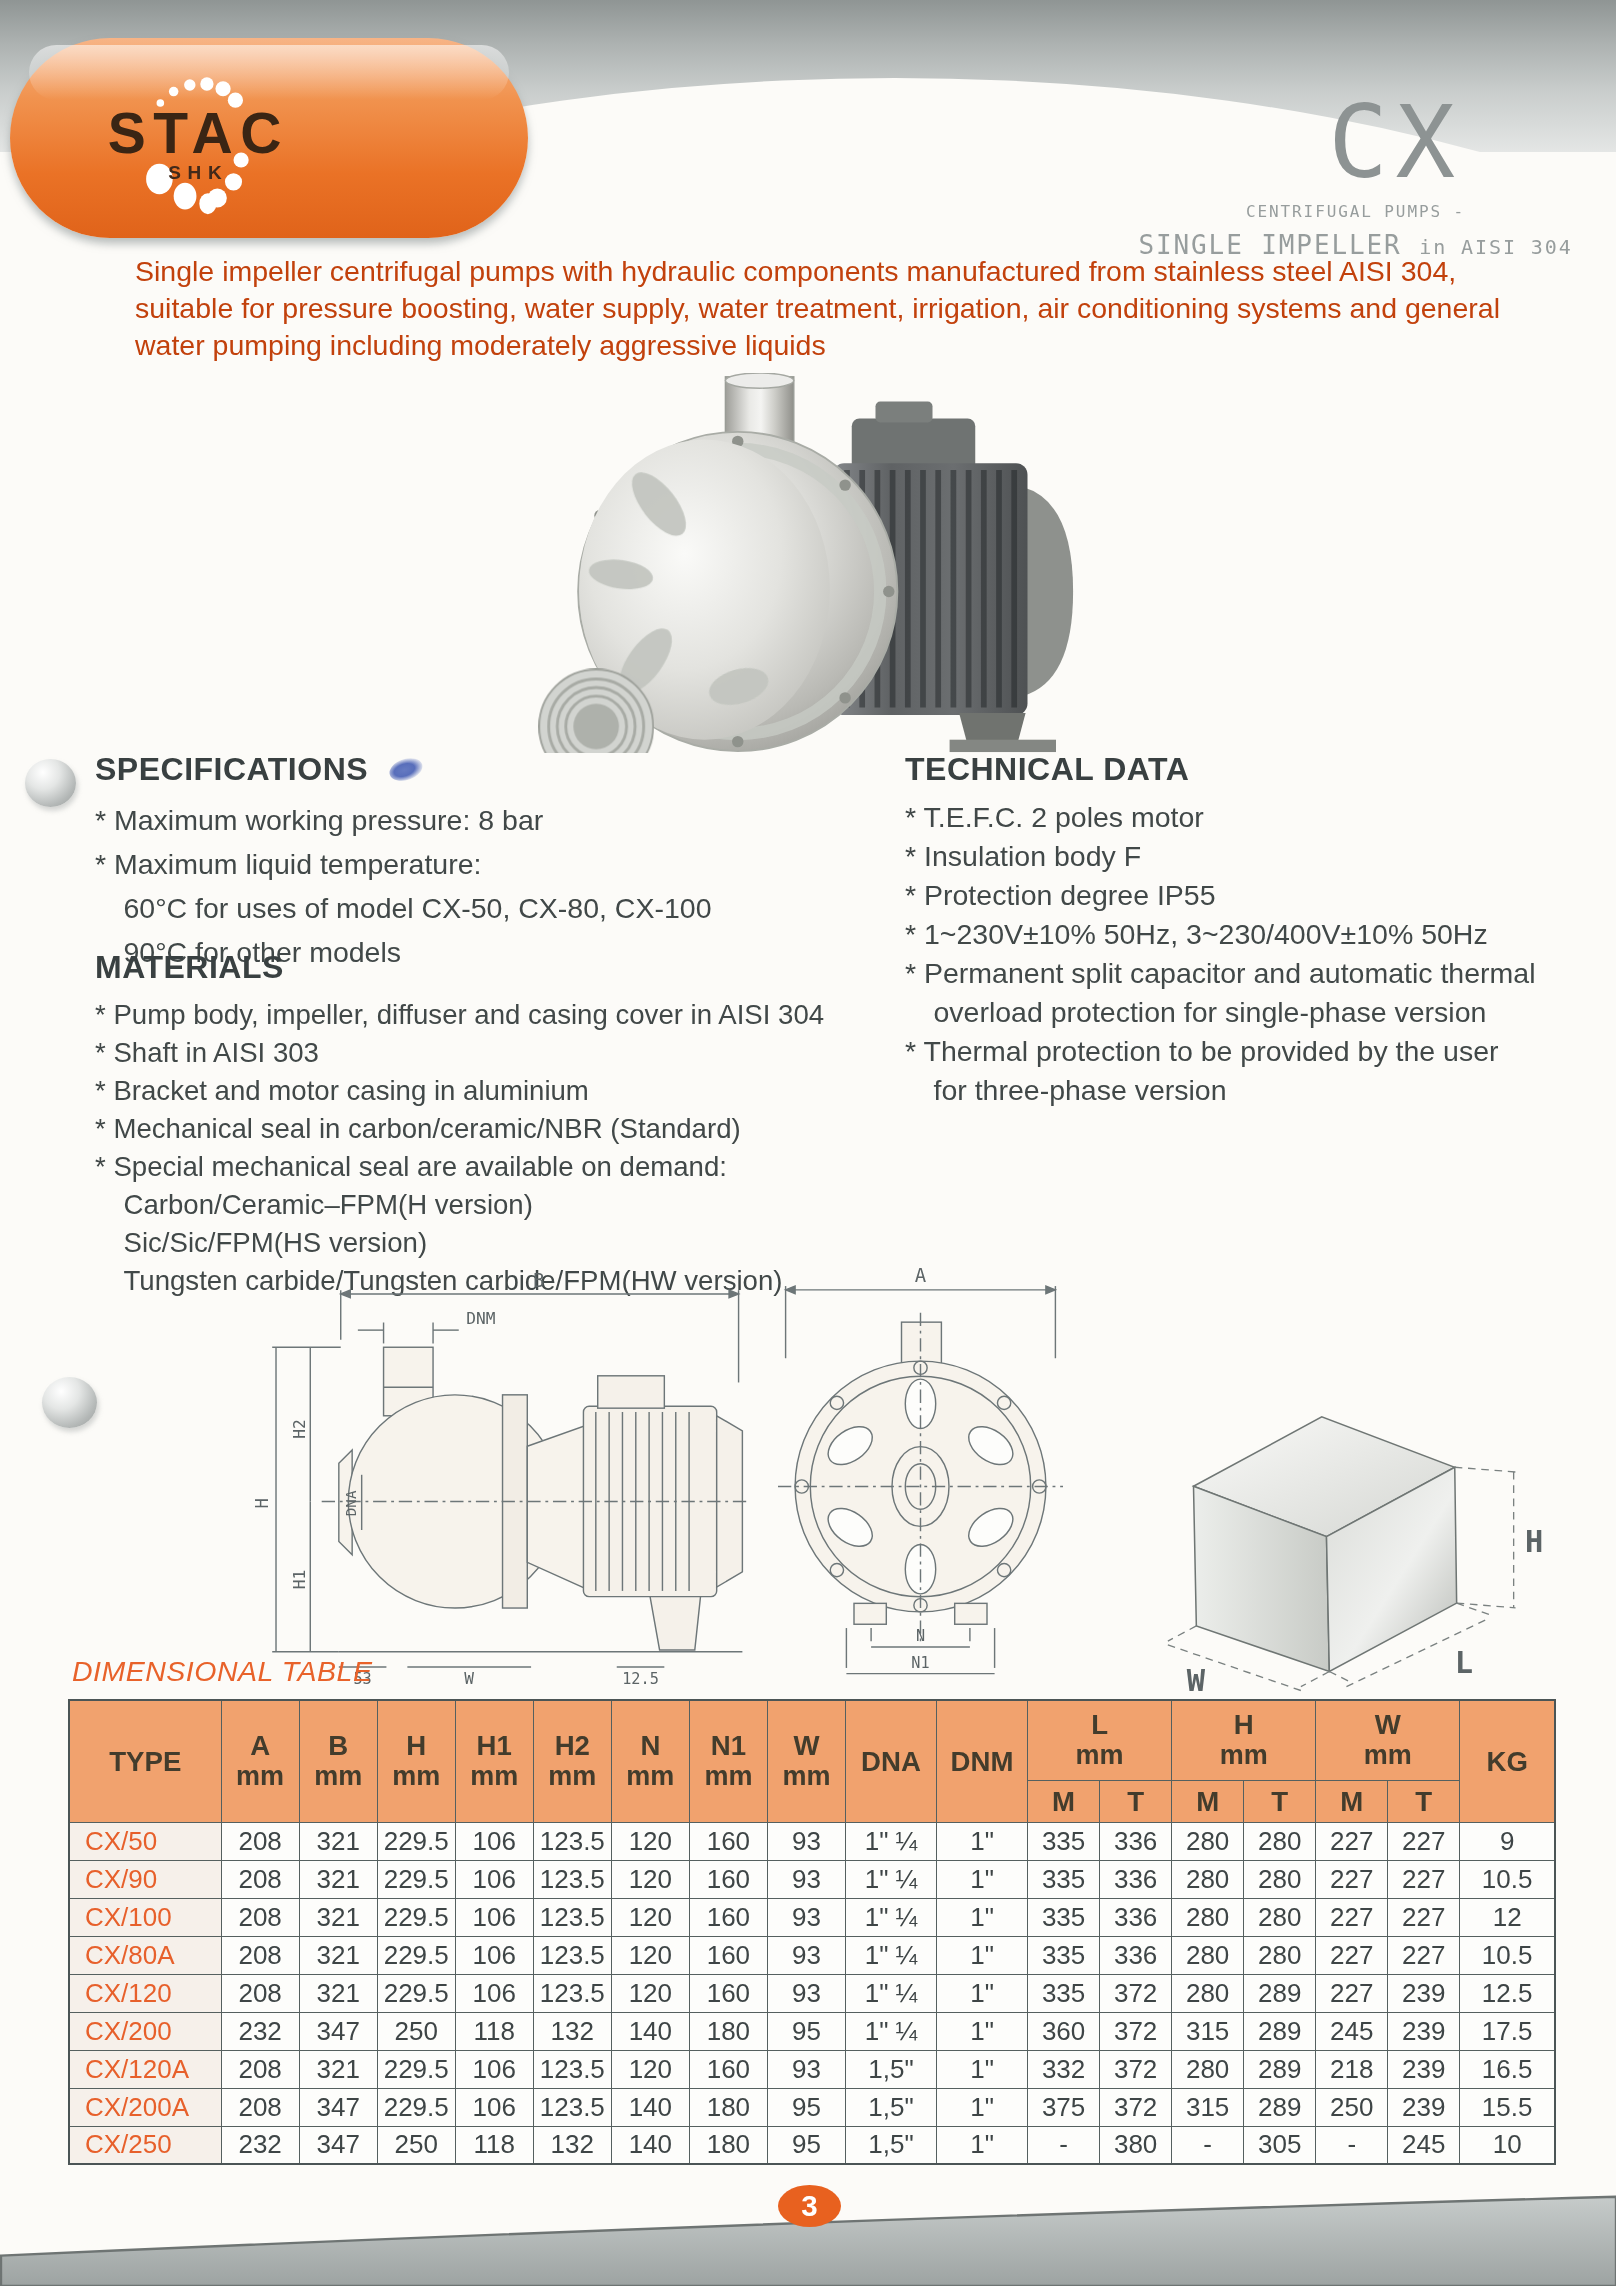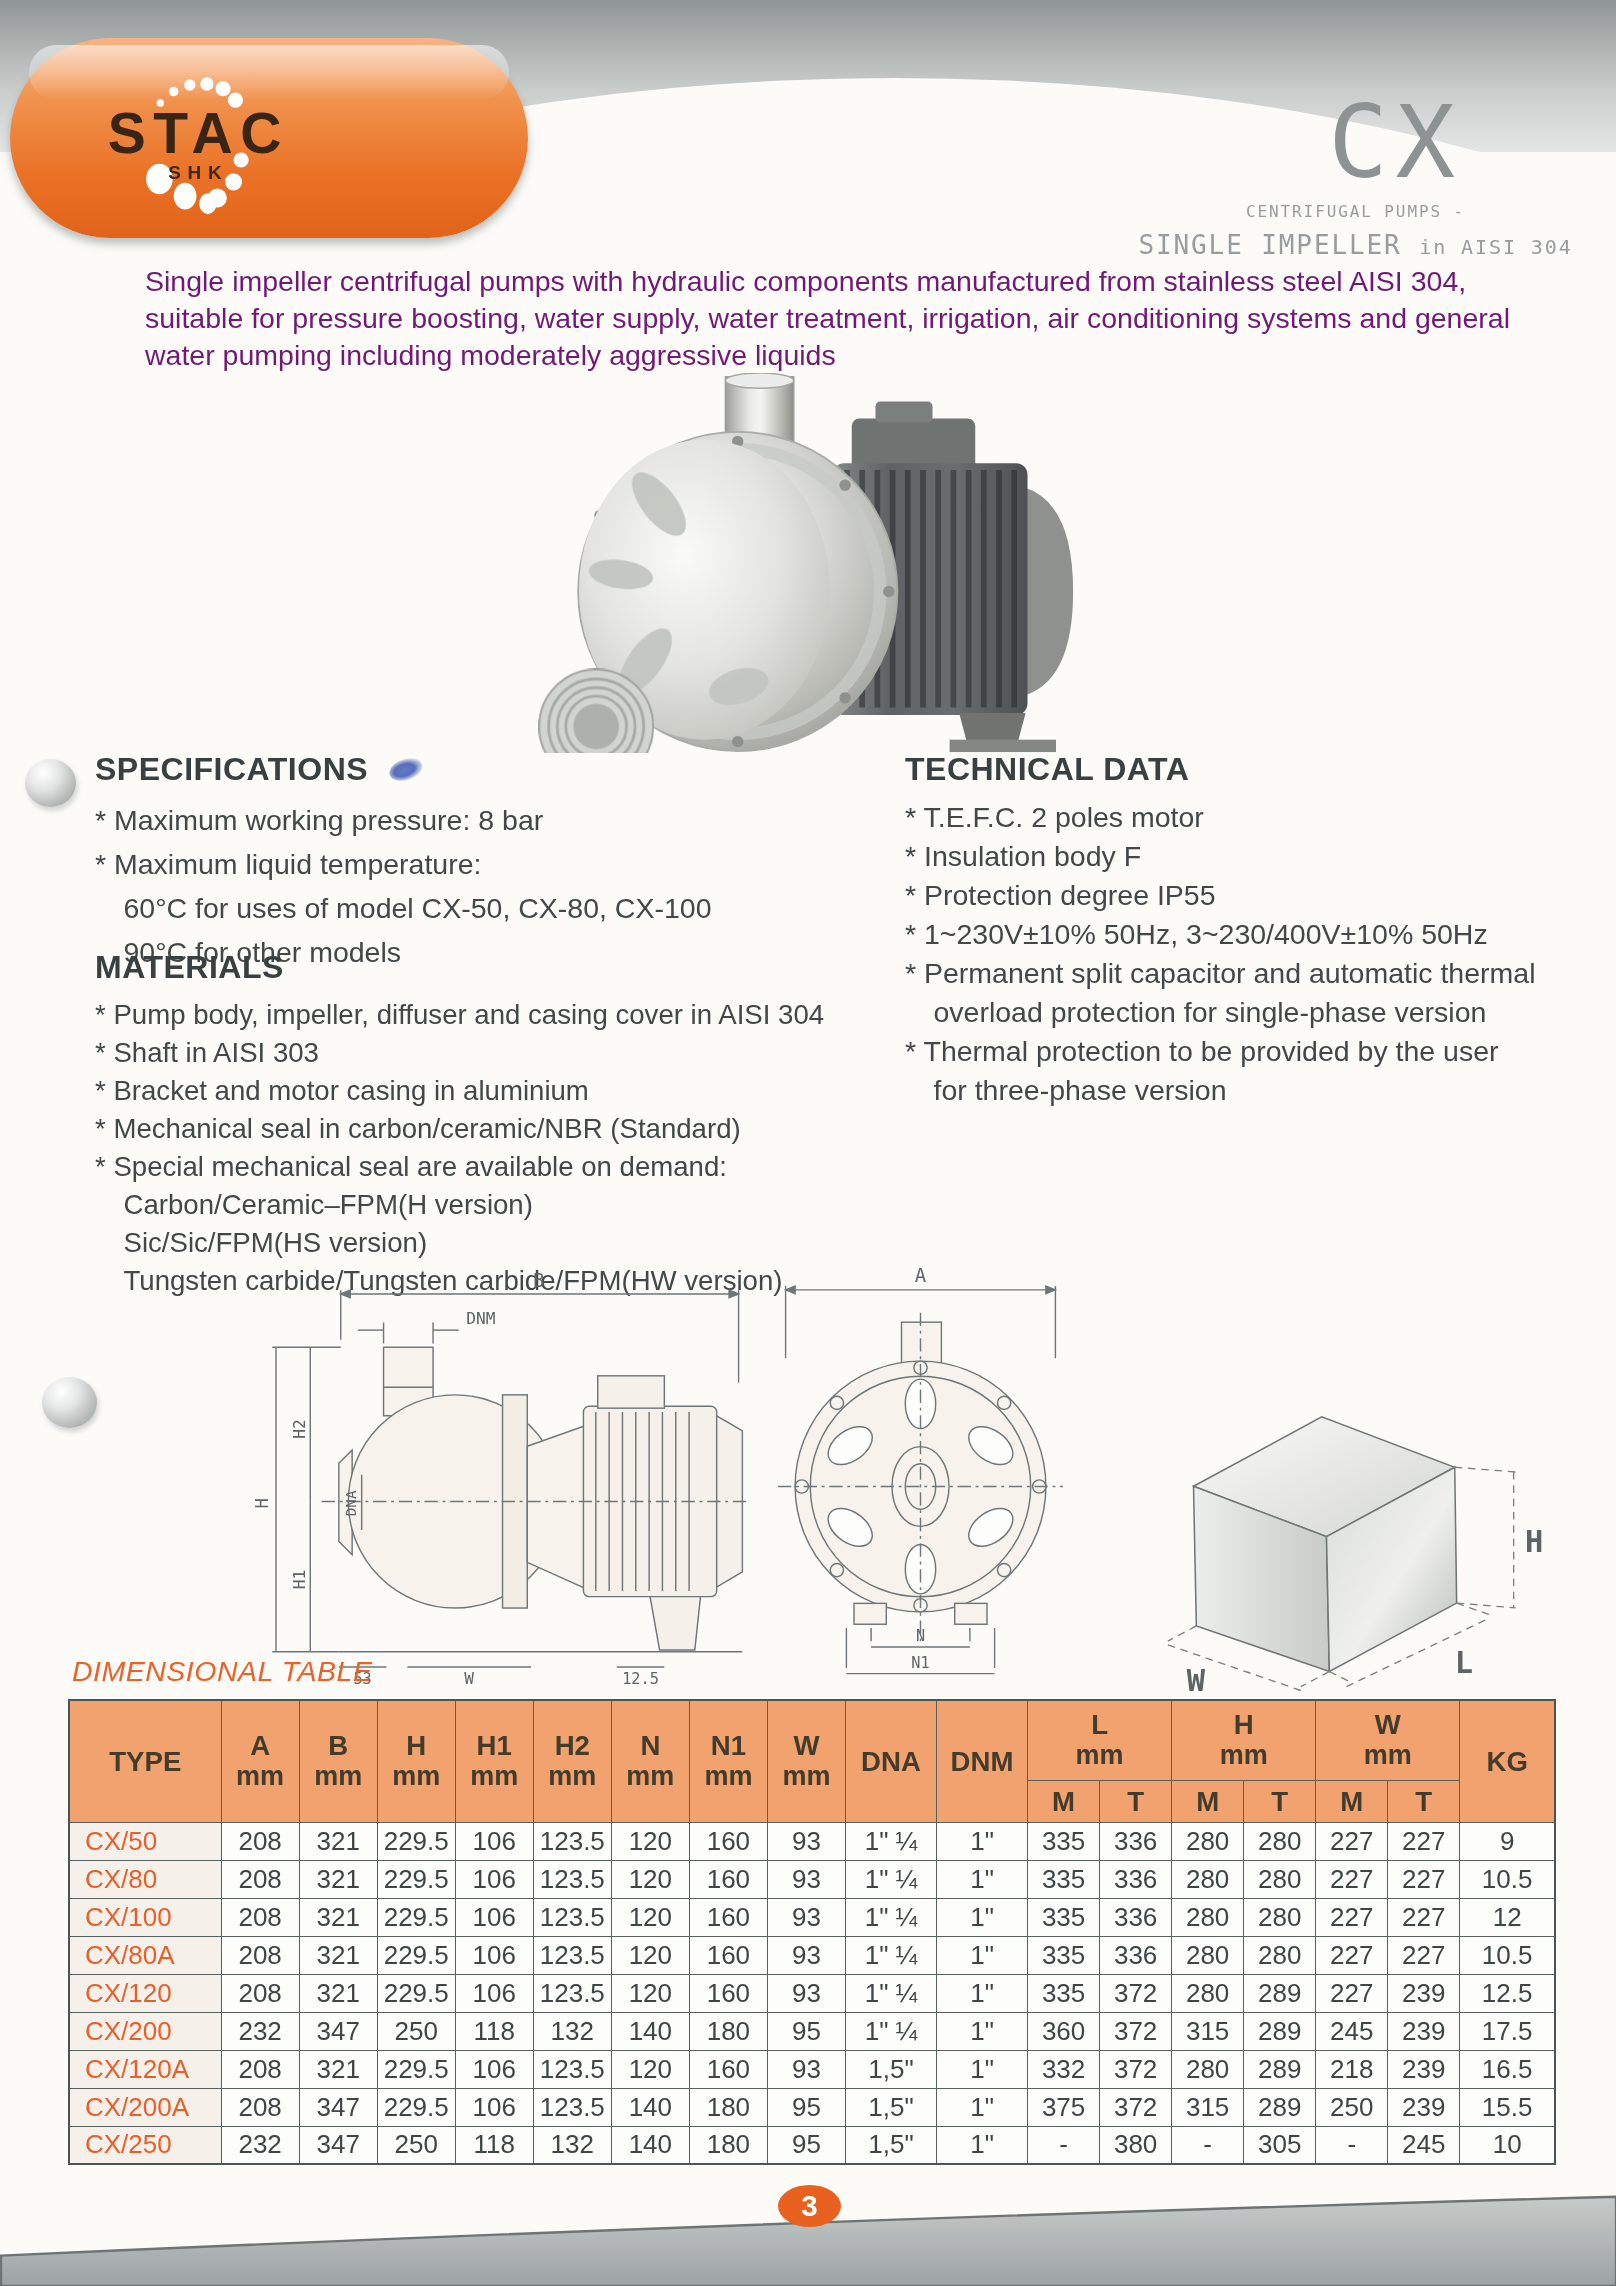--- a/index.html
+++ b/index.html
@@ -25,21 +25,21 @@
   .cx-code{font-family:"DejaVu Sans Mono",monospace;font-size:99px;line-height:103px;color:#8d9393;
     letter-spacing:7.6px;transform:translateX(40px);}
   .cx-sub{font-family:"DejaVu Sans Mono",monospace;font-size:16px;letter-spacing:1.9px;color:#979d9d;
     margin-top:7.6px;white-space:nowrap;}
   .cx-sub2{font-family:"DejaVu Sans Mono",monospace;font-size:26px;letter-spacing:1.9px;color:#979d9d;
     margin-top:9.5px;white-space:nowrap;}
   .cx-sub2 .small{font-size:20px;}
 
   
   .intro{position:absolute;left:131px;top:249px;width:1408px;font-size:28.5px;line-height:37px;
-    color:#701a75;margin:14px;}
+    color:#c2410c;margin:4px;}
 
   
   .pump{position:absolute;left:514px;top:373px;}
 
   
   .sphere{position:absolute;border-radius:50%;
     background:radial-gradient(circle at 35% 28%,#ffffff 0%,#e4e6e5 35%,#b5b9b8 70%,#969a99 100%);
     box-shadow:1.9px 3.8px 5.7px rgba(150,155,155,.4);}
   .s1{left:25px;top:759px;width:51px;height:48px;}
   .s2{left:42px;top:1377px;width:55px;height:51px;}
@@ -488,21 +488,21 @@
           <td>1"</td>
           <td>335</td>
           <td>336</td>
           <td>280</td>
           <td>280</td>
           <td>227</td>
           <td>227</td>
           <td>9</td>
         </tr>
         <tr>
-          <td class="type">CX/80</td>
+          <td class="type">CX/90</td>
           <td>208</td>
           <td>321</td>
           <td>229.5</td>
           <td>106</td>
           <td>123.5</td>
           <td>120</td>
           <td>160</td>
           <td>93</td>
           <td>1" ¼</td>
           <td>1"</td>

